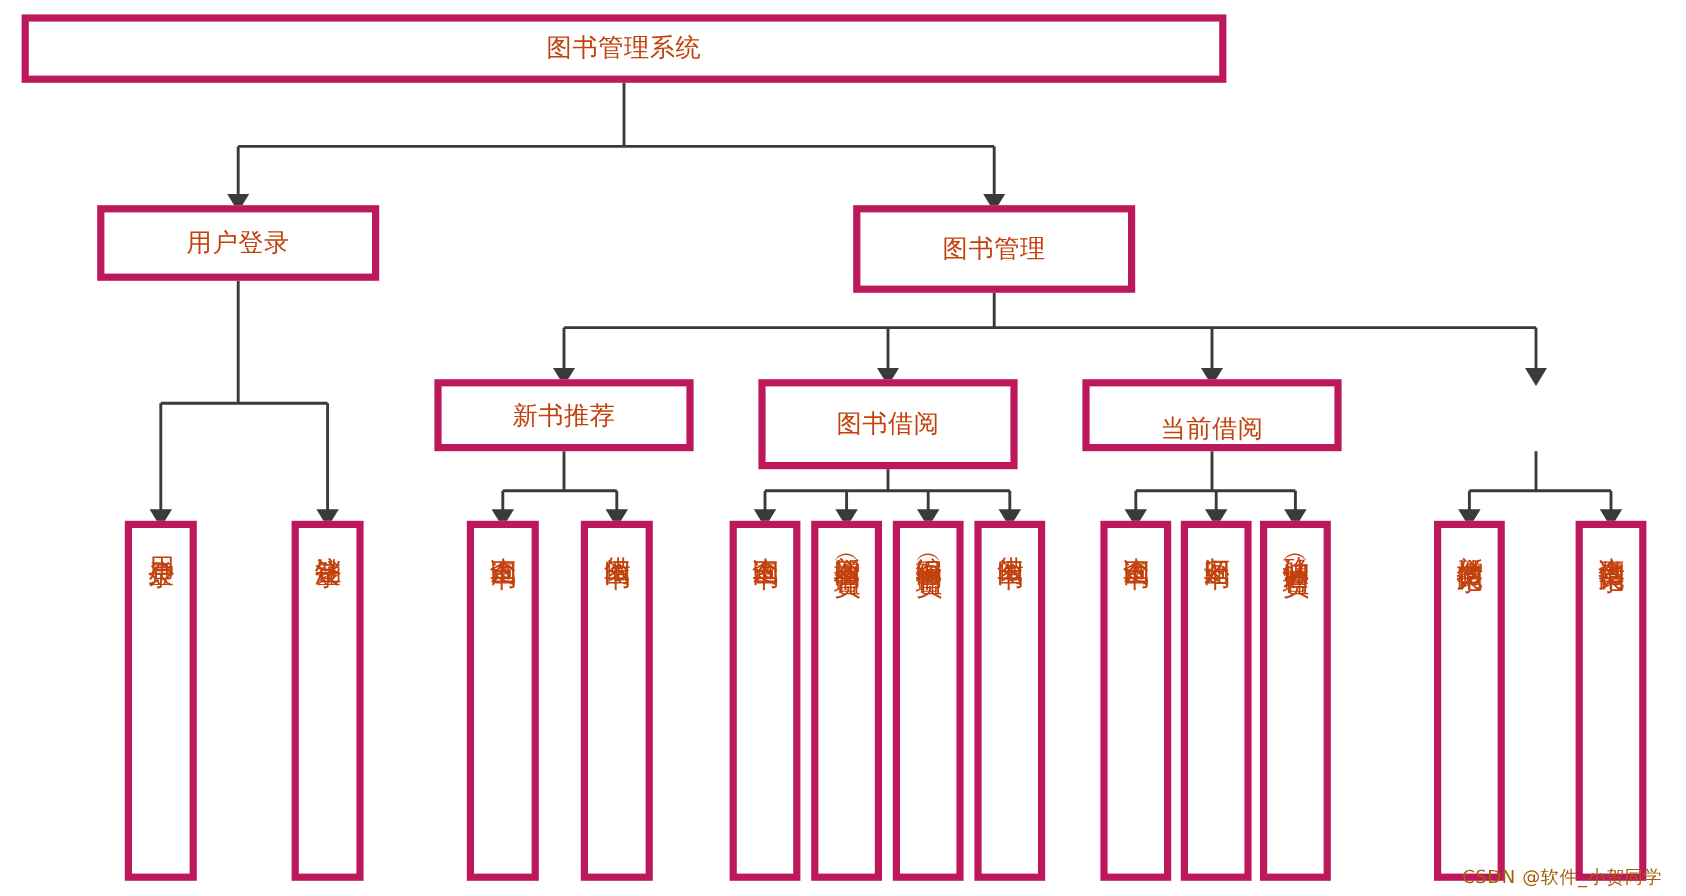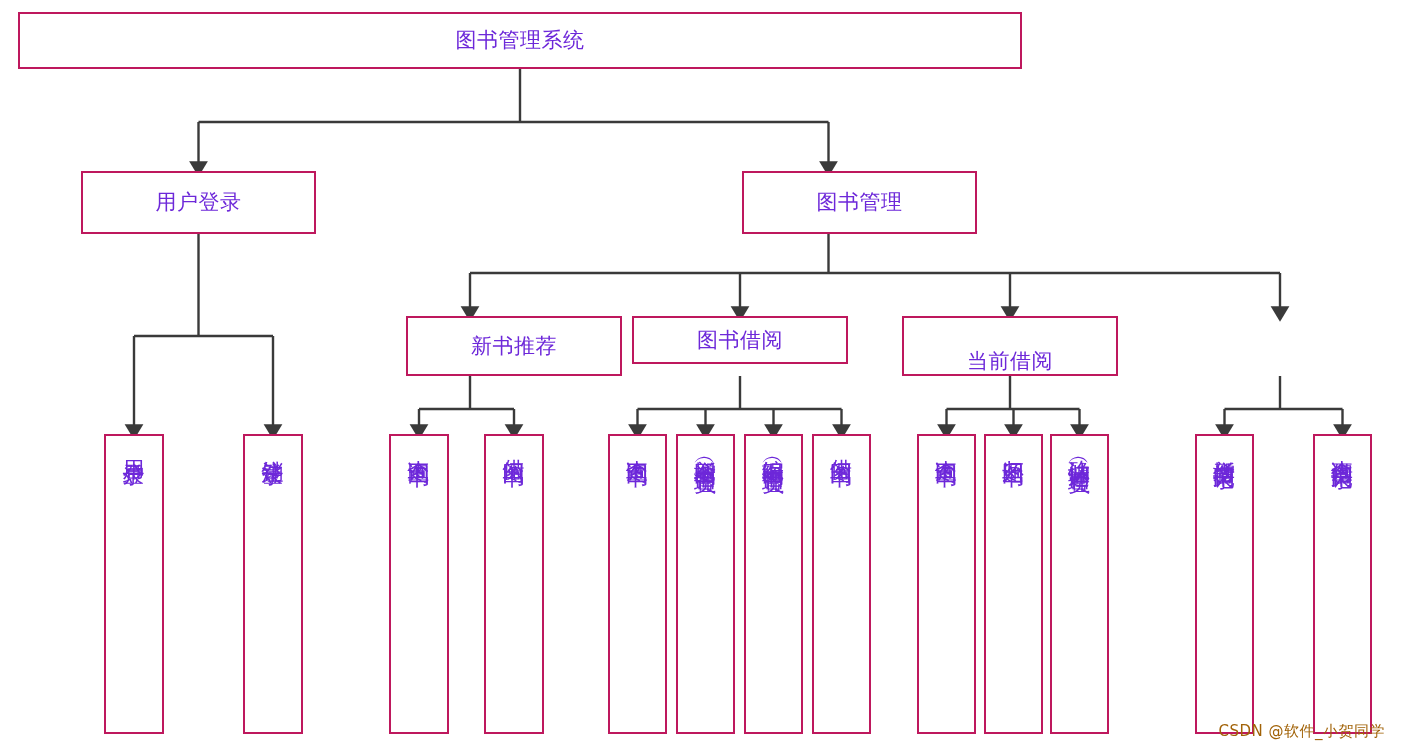--- a/index.html
+++ b/index.html
@@ -22,25 +22,25 @@
     left: 0;
     top: 0;
     width: 1405px;
     height: 747px;
     pointer-events: none;
   }
   .node {
     position: absolute;
     box-sizing: border-box;
     background: #ffffff;
-    border: 2px solid #be185d;
+    border: 6px solid #be185d;
     display: flex;
     align-items: center;
     justify-content: center;
-    color: #6d28d9;
+    color: #c2410c;
   }
   .node .lbl {
     display: block;
     text-align: center;
     line-height: 1.18;
     letter-spacing: 0.5px;
   }
   .node.horiz .lbl {
     writing-mode: horizontal-tb;
     font-size: 21px;
@@ -117,28 +117,28 @@
       </g>
   </svg>
 
   <div class="node horiz" style="left: 18px; top: 12px; width: 1004px; height: 57px;">
     <span class="lbl">图书管理系统</span>
   </div>
 
   <div class="node horiz" style="left: 81px; top: 171px; width: 235px; height: 63px;">
     <span class="lbl">用户登录</span>
   </div>
-  <div class="node horiz" style="left: 711px; top: 171px; width: 235px; height: 63px; margin-left: 31px;">
+  <div class="node horiz" style="left: 711px; top: 171px; width: 235px; height: 73px;">
     <span class="lbl">图书管理</span>
   </div>
 
-  <div class="node horiz" style="left: 362px; top: 316px; width: 216px; height: 60px; margin-left: 44px;">
+  <div class="node horiz" style="left: 362px; top: 316px; width: 216px; height: 60px;">
     <span class="lbl">新书推荐</span>
   </div>
-  <div class="node horiz" style="left: 632px; top: 316px; width: 216px; height: 48px;">
+  <div class="node horiz" style="left: 632px; top: 316px; width: 216px; height: 75px;">
     <span class="lbl">图书借阅</span>
   </div>
   <div class="node horiz" style="left: 902px; top: 316px; width: 216px; height: 60px; align-items: flex-end;">
     <span class="lbl">当前借阅</span>
   </div>
 
   <div class="node vert" style="left: 104px; top: 434px; width: 60px; height: 300px;">
     <span class="lbl">用户登录</span>
   </div>
   <div class="node vert" style="left: 243px; top: 434px; width: 60px; height: 300px;">

